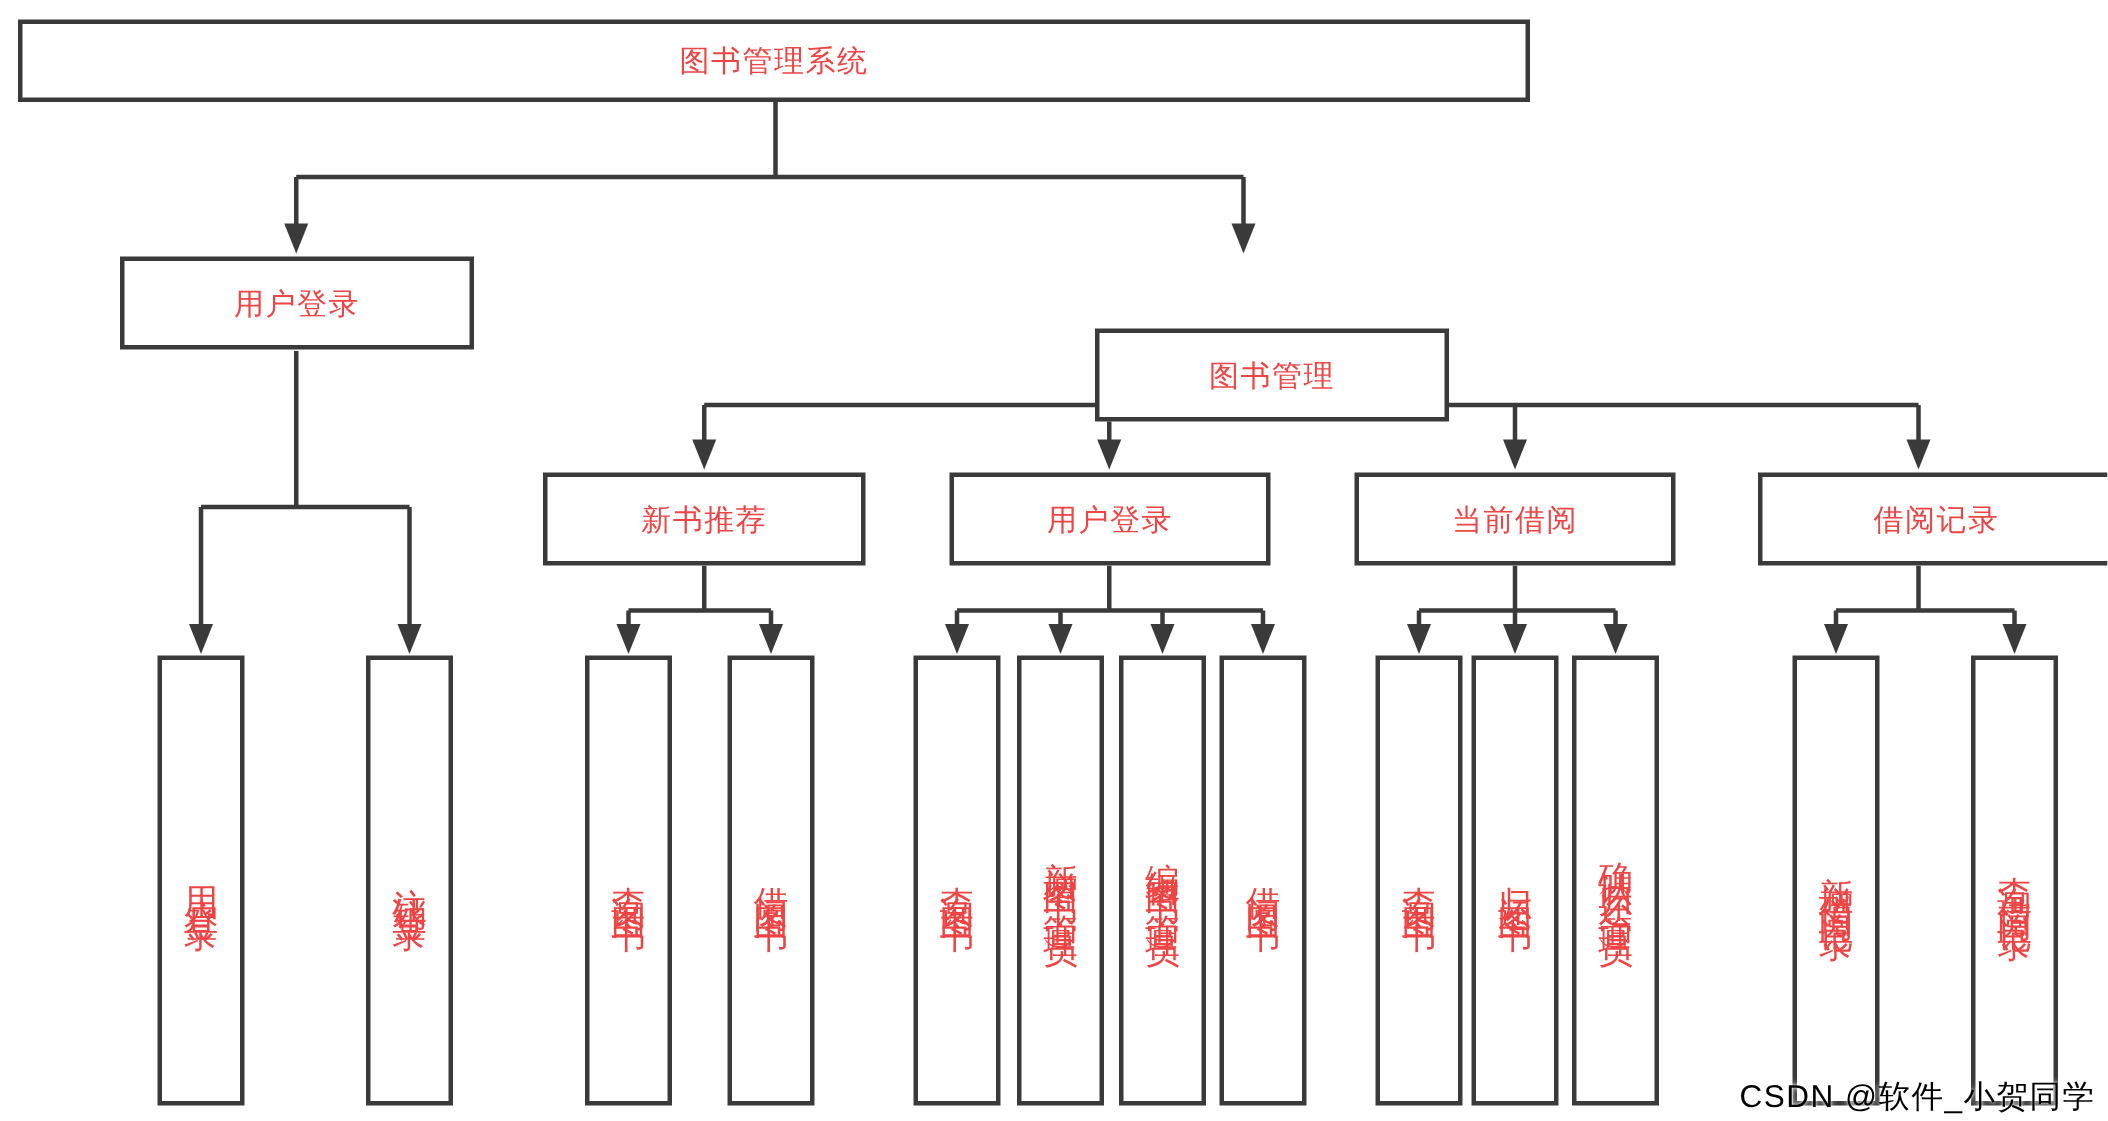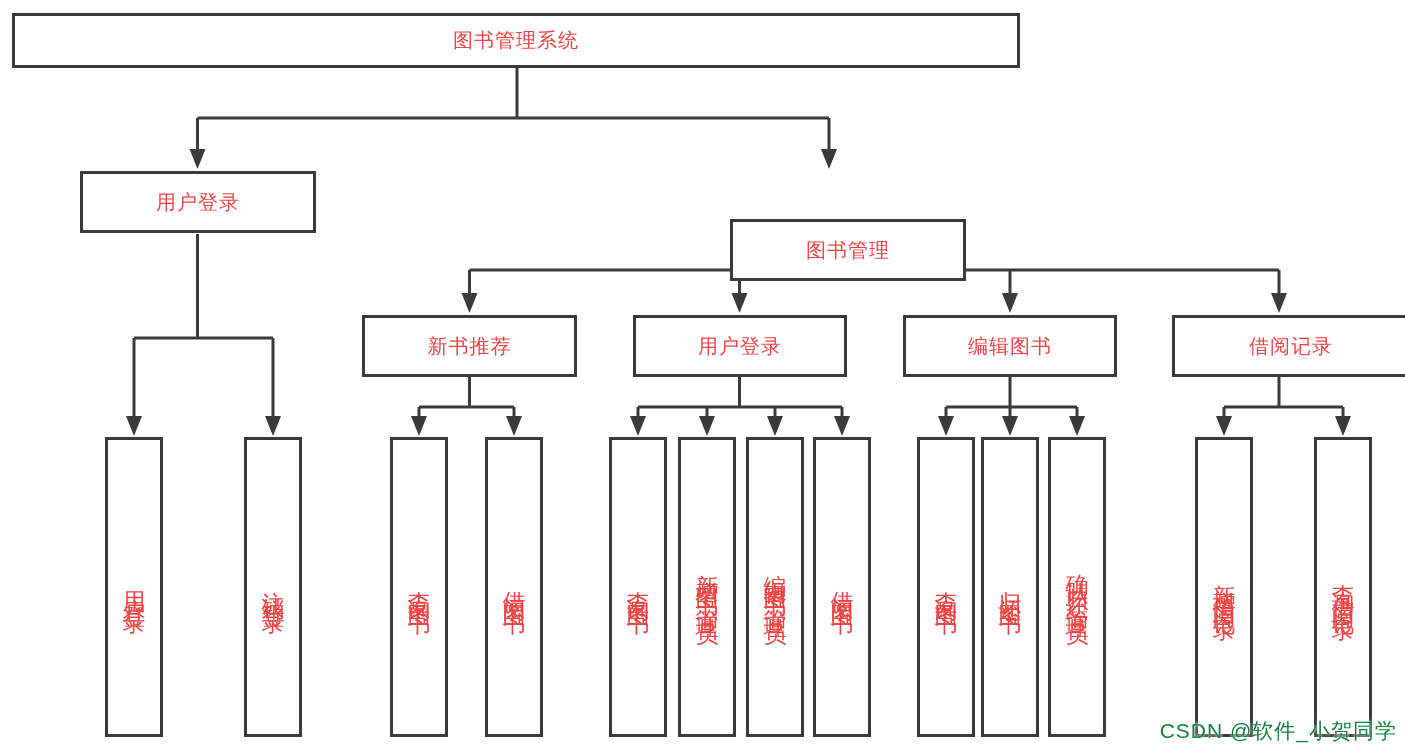--- a/index.html
+++ b/index.html
@@ -48,21 +48,21 @@
   .l-9  { left:917px; }  .l-10 { left:981px; }
   .l-11 { left:1048px; } .l-12 { left:1195px; }
   .l-13 { left:1314px; }
   #connectors { position:absolute; left:0; top:0; width:1405px; height:747px; }
   #connectors path { stroke:#3a3a3a; stroke-width:3; fill:none; }
   #connectors polygon { fill:#3a3a3a; stroke:none; }
   .watermark {
     position:absolute;
     right:8px; bottom:2px;
     font-size:21px;
-    color:#15803d;
+    color:#000000;
     letter-spacing:1px;
     text-shadow:0 0 4px rgba(255,255,255,0.95), 0 0 2px rgba(255,255,255,0.9);
     white-space:nowrap;
   }
 </style>
 </head>
 <body>
 
 <div id="canvas">
 
@@ -120,21 +120,21 @@
     <span class="hlabel">图书管理</span>
   </div>
 
   <div class="box n-rec">
     <span class="hlabel">新书推荐</span>
   </div>
   <div class="box n-borrow">
     <span class="hlabel">用户登录</span>
   </div>
   <div class="box n-cur">
-    <span class="hlabel">编辑图书</span>
+    <span class="hlabel">当前借阅</span>
   </div>
   <div class="box n-hist">
     <span class="hlabel">借阅记录</span>
   </div>
 
   <div class="box leaf l-1">
     <span class="vlabel">用户登录</span>
   </div>
   <div class="box leaf l-2">
     <span class="vlabel">注销登录</span>

